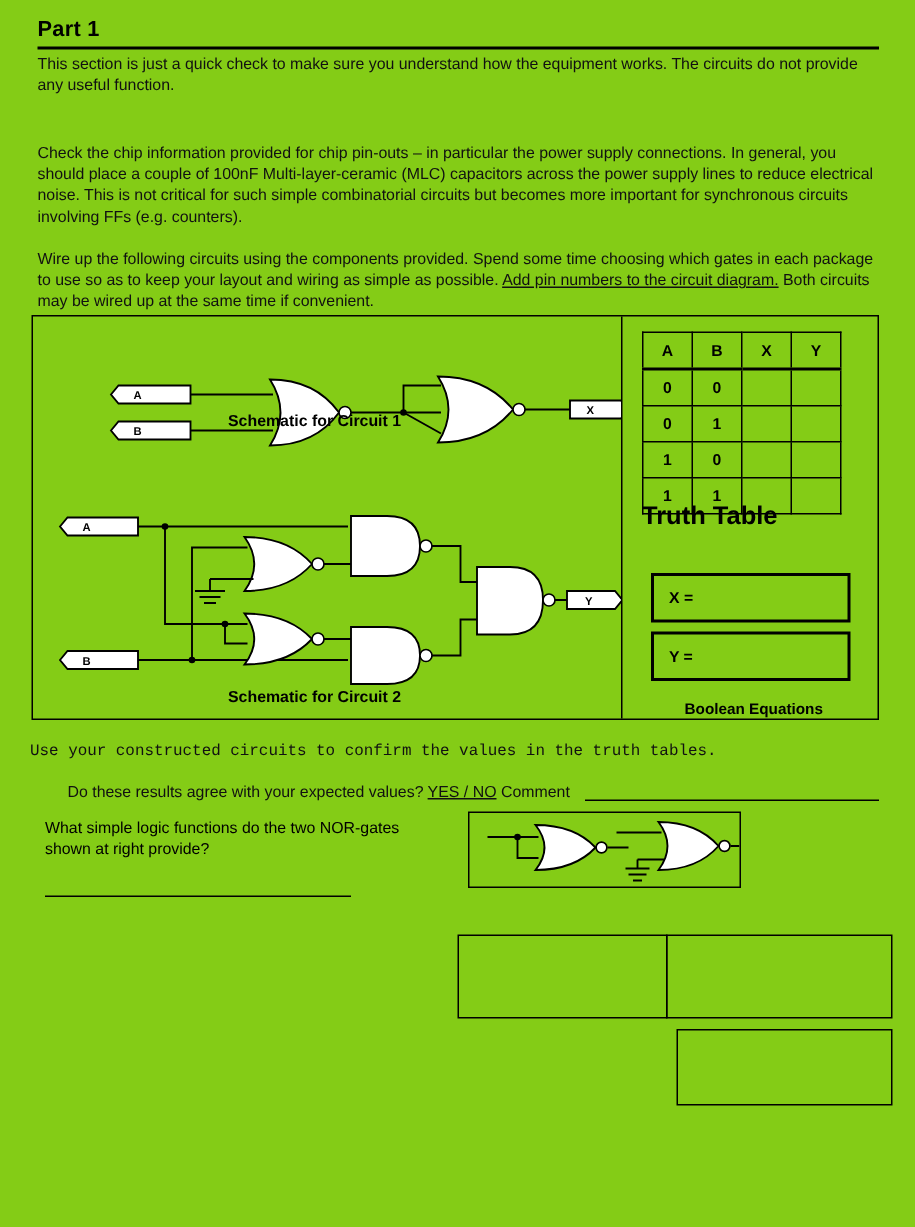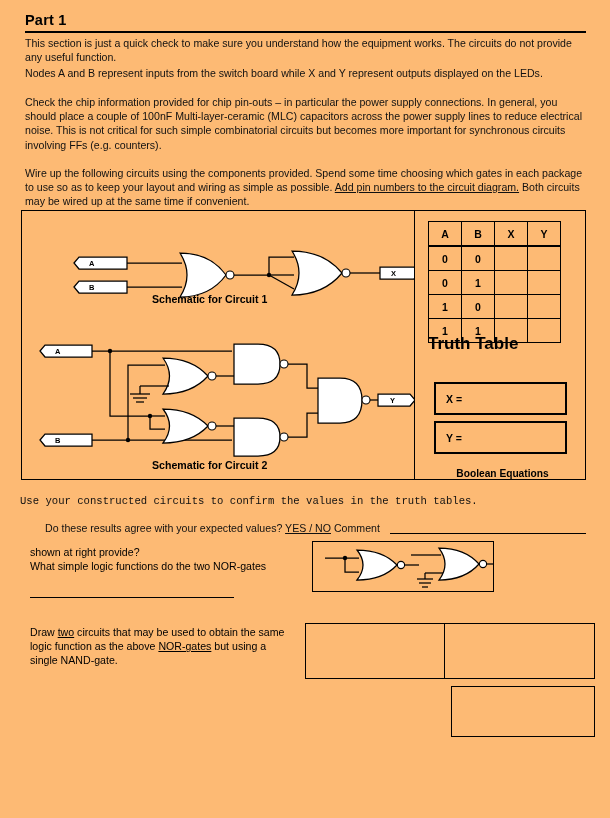--- a/index.html
+++ b/index.html
@@ -9,21 +9,21 @@
   }
   body {
     font-family: "Liberation Sans", sans-serif;
     color: #000000;
   }
   #page {
     position: relative;
     width: 610px;
     height: 818px;
     overflow: hidden;
-    background: #fdba74;
+    background: #84cc16;
   }
 
   
   .part-title {
     position: absolute;
     left: 25px;
     top: 12px;
     font-size: 14.5px;
     font-weight: bold;
     letter-spacing: 0.2px;
@@ -168,21 +168,20 @@
 </head>
 <body>
 
 <div id="page">
 
   <div class="part-title">Part 1</div>
   <div class="title-rule"></div>
 
   <div class="para" style="left:25px; top:36px; width:556px;">This section is just a quick check to make sure you understand how the equipment works.  The circuits do not provide any useful function.</div>
 
-  <div class="para" style="left:25px; top:66px; width:560px;">Nodes A and B represent inputs from the switch board while X and Y represent outputs displayed on the LEDs.</div>
 
   <div class="para" style="left:25px; top:95px; width:560px;">Check the chip information provided for chip pin-outs – in particular the power supply connections.  In general, you should place a couple of 100nF Multi-layer-ceramic (MLC) capacitors across the power supply lines to reduce electrical noise.  This is not critical for such simple combinatorial circuits but becomes more important for synchronous circuits involving FFs (e.g. counters).</div>
 
   <div class="para" style="left:25px; top:166px; width:560px;"><span>Wire up the following circuits using the components provided.  Spend some time choosing which gates in each package to use so as to keep your layout and wiring as simple as possible.  </span><span class="u">Add pin numbers to the circuit diagram.</span><span> Both circuits may be wired up at the same time if convenient.</span></div>
 
   <div class="panel">
     <div class="panel-divider"></div>
 
     <svg width="392" height="110" viewBox="0 0 392 110" style="position:absolute; left:0; top:20px;">
 
@@ -215,21 +214,21 @@
         <path class="gate" d="M270,20 Q284,42 270,64 Q302,64 320,42 Q302,20 270,20 Z"></path>
         <circle class="bubble" cx="324" cy="42" r="4"></circle>
       </g>
 
       <path class="wire" d="M328,42 L360,42"></path>
       <g>
         <polygon class="gate" points="358,36 392,36 397,42 392,48 358,48" fill="#f2f2f2"></polygon>
         <text class="pinlbl" x="369" y="45">X</text>
       </g>
     </svg>
-    <div class="schem-caption" style="left:130px; top:82px;">Schematic for Circuit 1</div>
+    <div class="schem-caption" style="left:130px; top:64px;">Schematic for Circuit 1</div>
 
     <svg width="392" height="135" viewBox="0 0 392 135" style="position:absolute; left:0; top:125px;">
 
       <g>
         <polygon class="gate" points="18,15 23,9 70,9 70,21 23,21" fill="#f2f2f2"></polygon>
         <text class="pinlbl" x="33" y="18">A</text>
       </g>
 
       <g>
         <polygon class="gate" points="18,104 23,98 70,98 70,110 23,110" fill="#f2f2f2"></polygon>
@@ -341,22 +340,22 @@
     <div class="eq-text">Y =</div>
   </div>
   <div class="eq-caption">Boolean Equations</div>
 
   <div class="para" style="left:20px; top:494px; width:560px;font-family:Liberation Mono, monospace;">Use your constructed circuits to confirm the values in the truth tables.</div>
 
   <div class="para" style="left:20px; top:521px; width:560px;padding-left:25px;"><span>Do these results agree with your expected values? </span><span class="u">YES / NO</span><span>  Comment</span></div>
   <div class="ansline" style="left:390px; top:533px; width:196px;"></div>
 
   <div class="qtext" style="left:30px; top:545px; width:275px;">
+    <div>What simple logic functions do the two NOR-gates</div>
     <div>shown at right provide?</div>
-    <div>What simple logic functions do the two NOR-gates</div>
   </div>
   <div class="ansline" style="left:30px; top:597px; width:204px;"></div>
 
   <div class="gate-box" style="left:312px; top:541px; width:182px; height:51px;">
     <svg width="180" height="49" viewBox="0 0 180 49">
 
       <g>
         <path class="wire" d="M12,16 L46,16"></path>
         <circle class="dot" cx="32" cy="16" r="2.2"></circle>
         <path class="wire" d="M32,16 L32,30 L46,30"></path>
@@ -374,24 +373,19 @@
         <g>
           <path class="wire" d="M112,31 L112,37"></path>
           <path class="wire" d="M104,37 L120,37"></path>
           <path class="wire" d="M106,41 L118,41"></path>
           <path class="wire" d="M109,45 L115,45"></path>
         </g>
       </g>
     </svg>
   </div>
 
-  <div class="qtext" style="left:30px; top:625px; width:275px;">
-    <div><span>Draw </span><span class="u">two</span><span> circuits that may be used to obtain the same</span></div>
-    <div><span>logic function as the above </span><span class="u">NOR-gates</span><span> but using a</span></div>
-    <div>single NAND-gate.</div>
-  </div>
   <div class="blank-box" style="left:305px; top:623px; width:140px; height:56px;"></div>
   <div class="blank-box" style="left:444px; top:623px; width:151px; height:56px;"></div>
 
   <div class="blank-box" style="left:451px; top:686px; width:144px; height:51px;"></div>
 
 
 </div>
 
 </body></html>

